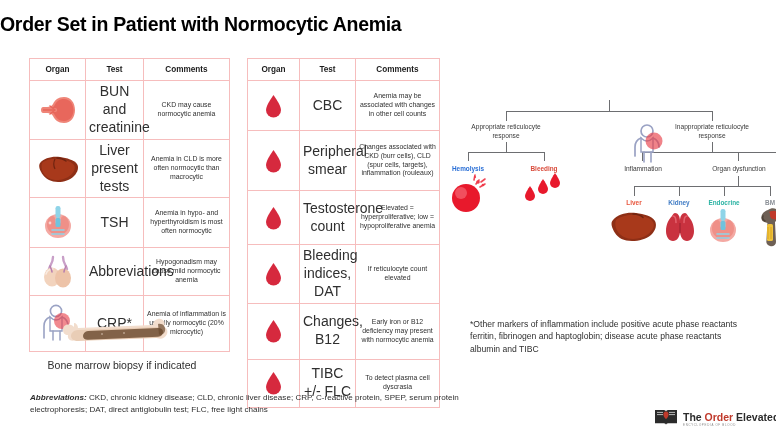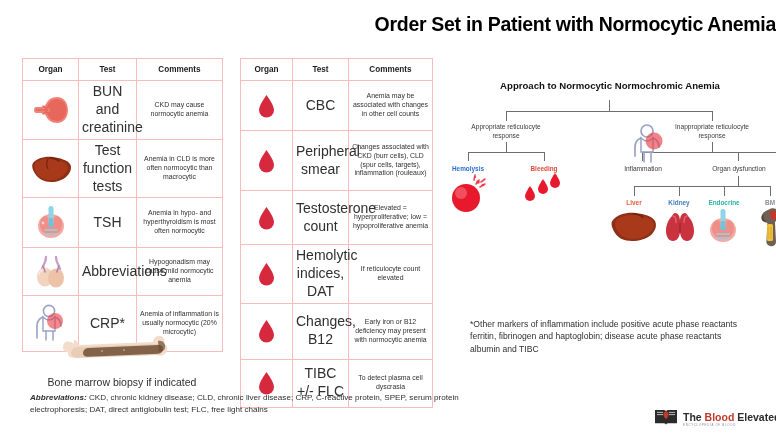--- a/index.html
+++ b/index.html
@@ -7,28 +7,28 @@
   body {
     width: 776px; height: 437px;
     background: #ffffff;
     font-family: "Liberation Sans", sans-serif;
     color: #231f20;
     position: relative;
     overflow: hidden;
   }
   .page-title {
     position: absolute; top: 13px; left: 0; width: 776px;
-    text-align: right;
+    text-align: left;
     font-size: 19.5px; font-weight: bold;
     letter-spacing: -0.3px;
     color: #000;
   }
 
   
-  .tbl { position: absolute; border-collapse: collapse; table-layout: fixed; }
+  .tbl { position: absolute; border-collapse: collapse; table-layout: fixed; margin-left: 7px; }
   .tbl td, .tbl th {
     border: 1px solid #f6bdbd;
     text-align: center;
     vertical-align: middle;
     padding: 2px 3px;
     color: #2f2f2f;
   }
   .tbl th { font-size: 8.2px; font-weight: bold; height: 22px; color: #1c1c1c; }
   .tbl td.test { font-size: 14px; line-height: 1.28; }
   .tbl td.cmt  { font-size: 6.9px; line-height: 1.3; }
@@ -41,21 +41,21 @@
 
   #table-blood { left: 240px; top: 58px; width: 192px; }
   #table-blood col.c1 { width: 52px; }
   #table-blood col.c2 { width: 56px; }
   #table-blood col.c3 { width: 84px; }
 
   .icon-wrap { display: flex; align-items: center; justify-content: center; height: 100%; }
 
   
   #bone-marrow-block {
-    position: absolute; left: 22px; top: 334px; width: 200px; text-align: center;
+    position: absolute; left: 22px; top: 317px; width: 200px; text-align: center;
   }
   #bone-marrow-caption {
     font-size: 10.5px; line-height: 1.35; color: #2f2f2f; margin-top: 3px;
   }
 
   
   #diagram { position: absolute; left: 444px; top: 80px; width: 332px; height: 210px; }
   #diagram-title {
     position: absolute; top: 0; left: 0; width: 332px; text-align: center;
     font-size: 9.6px; font-weight: bold; color: #111;
@@ -127,21 +127,21 @@
       <td class="orgc">
         <div class="icon-wrap">
           <svg width="42" height="30" viewBox="0 0 42 30" aria-hidden="true">
             <path d="M3 9c4-5 12-7 20-6 7 1 14 3 17 7 2 3 1 8-3 12-4 4-10 6-16 6-7 0-12-3-15-7-3-4-5-9-3-12z" fill="#8e2f16"></path>
             <path d="M6 8c4-3 11-4 17-3 6 1 12 3 14 6 1.6 2.4.6 6-2.4 9.2C31 24 25 26 20 26c-6 0-10.5-2.6-13-6C4.6 16.6 3.4 10.6 6 8z" fill="#a8391b"></path>
             <path d="M20 4c4 0 7 1.4 9 3" stroke="#6f2411" stroke-width="1.4" fill="none" stroke-linecap="round"></path>
             <path d="M18 5c-1.5 3-1.5 7 0 10" stroke="#6f2411" stroke-width="1.2" fill="none"></path>
           </svg>
         </div>
       </td>
-      <td class="test">Test function tests</td>
+      <td class="test">Liver present tests</td>
       <td class="cmt">Anemia in CLD is more often normocytic than macrocytic</td>
     </tr>
 
     <tr style="height:50px">
       <td class="orgc">
         <div class="icon-wrap">
           <svg width="34" height="36" viewBox="0 0 34 36" aria-hidden="true">
             <ellipse cx="17" cy="21" rx="13" ry="12" fill="#f4a9a3"></ellipse>
             <path d="M9 12c-3 3-4 8-2 12 2 4 6 6 10 6s8-2 10-6c2-4 1-9-2-12-2-2-5-1-5 2v3c0 1-1 2-3 2s-3-1-3-2v-3c0-3-3-4-5-2z" fill="#ef9088"></path>
             <rect x="14.5" y="1" width="5" height="12" rx="2.2" fill="#8fd4e8"></rect>
@@ -254,21 +254,21 @@
       <td class="cmt">Elevated = hyperproliferative; low = hypoproliferative anemia</td>
     </tr>
     <tr style="height:44px">
       <td class="orgc">
         <div class="icon-wrap">
           <svg width="17" height="24" viewBox="0 0 17 24" aria-hidden="true">
             <path d="M8.5 1C8.5 1 1 11 1 16a7.5 7.5 0 0 0 15 0C16 11 8.5 1 8.5 1z" fill="#d6293e"></path>
           </svg>
         </div>
       </td>
-      <td class="test">Hemolytic indices, DAT</td>
+      <td class="test">Bleeding indices, DAT</td>
       <td class="cmt">If reticulocyte count elevated</td>
     </tr>
     <tr style="height:56px">
       <td class="orgc">
         <div class="icon-wrap">
           <svg width="17" height="24" viewBox="0 0 17 24" aria-hidden="true">
             <path d="M8.5 1C8.5 1 1 11 1 16a7.5 7.5 0 0 0 15 0C16 11 8.5 1 8.5 1z" fill="#d6293e"></path>
           </svg>
         </div>
       </td>
@@ -284,21 +284,20 @@
         </div>
       </td>
       <td class="test">TIBC +/- FLC</td>
       <td class="cmt">To detect plasma cell dyscrasia</td>
     </tr>
   </tbody>
 </table>
 
 <div id="diagram">
 
-  <div id="diagram-title">Approach to Normocytic Normochromic Anemia</div>
 
   <div class="conn v" style="left:165px; top:20px;  height:11px;"></div>
 
   <div class="conn h" style="left:62px;  top:31px;  width:206px;"></div>
   <div class="conn v" style="left:62px;  top:31px;  height:10px;"></div>
   <div class="conn v" style="left:268px; top:31px;  height:10px;"></div>
 
   <div class="node-label" style="left:14px; top:43px; width:96px;">Appropriate reticulocyte response</div>
   <div class="node-label" style="left:220px; top:43px; width:96px;">Inappropriate reticulocyte response</div>
 
@@ -410,16 +409,16 @@
 <div id="logo">
   <span>
     <svg width="24" height="20" viewBox="0 0 24 20" aria-hidden="true">
       <path d="M1 3h9c1 0 2 .8 2 1.8V18c0-1-1-1.8-2-1.8H1z" fill="#2b2b2b"></path>
       <path d="M23 3h-9c-1 0-2 .8-2 1.8V18c0-1 1-1.8 2-1.8h9z" fill="#2b2b2b"></path>
       <path d="M3 5.4h6M3 7.6h6M15 5.4h6M15 7.6h6" stroke="#fff" stroke-width="0.8" opacity=".85"></path>
       <path d="M12 4.6c1.6 0 2.6 1.3 2.6 3 0 2.2-2.6 4.6-2.6 4.6S9.4 9.8 9.4 7.6c0-1.7 1-3 2.6-3z" fill="#c0392b"></path>
     </svg>
   </span>
   <span id="logo-text">
-    <span id="logo-title"><span>The </span><span class="hl">Blood</span><span> Elevated</span></span>
+    <span id="logo-title"><span>The </span><span class="hl">Order</span><span> Elevated</span></span>
     <span id="logo-sub">ENCYCLOPEDIA OF BLOOD</span>
   </span>
 </div>
 
 </body></html>

